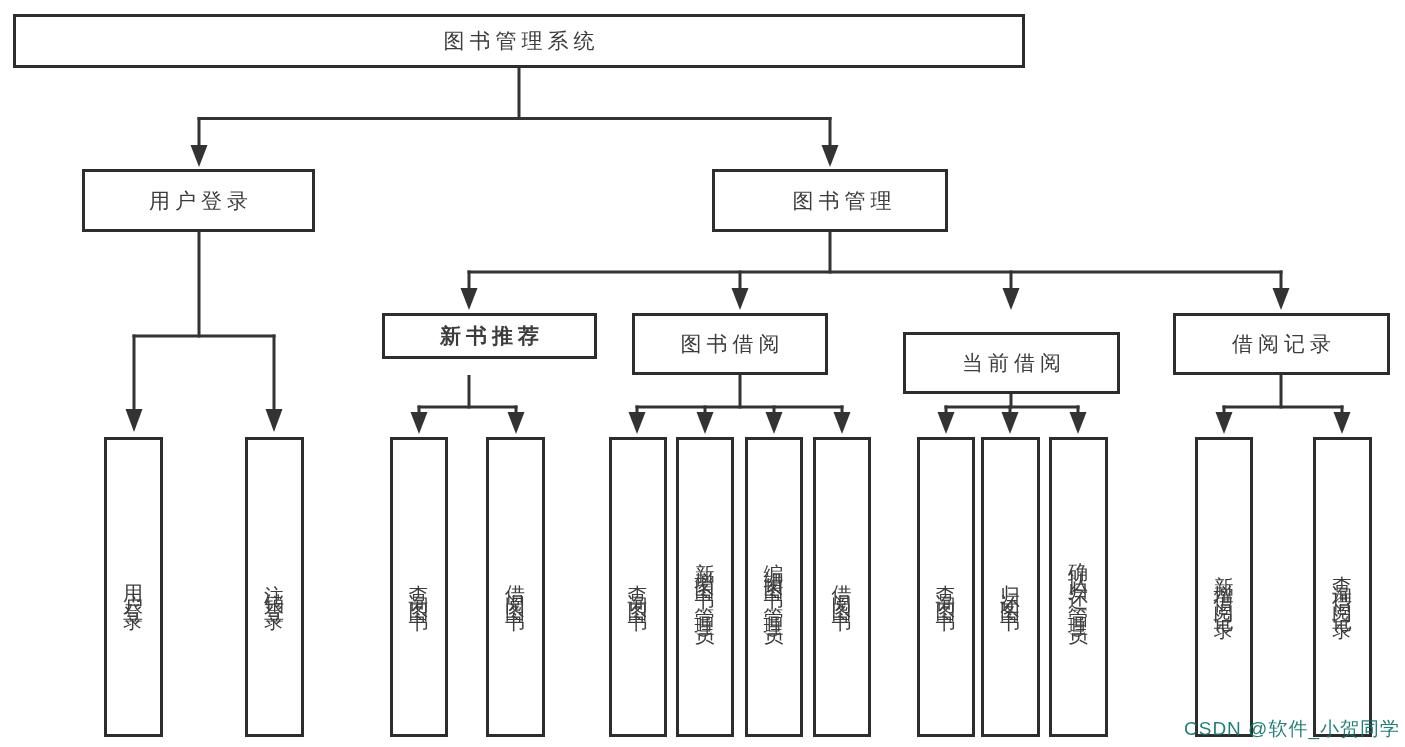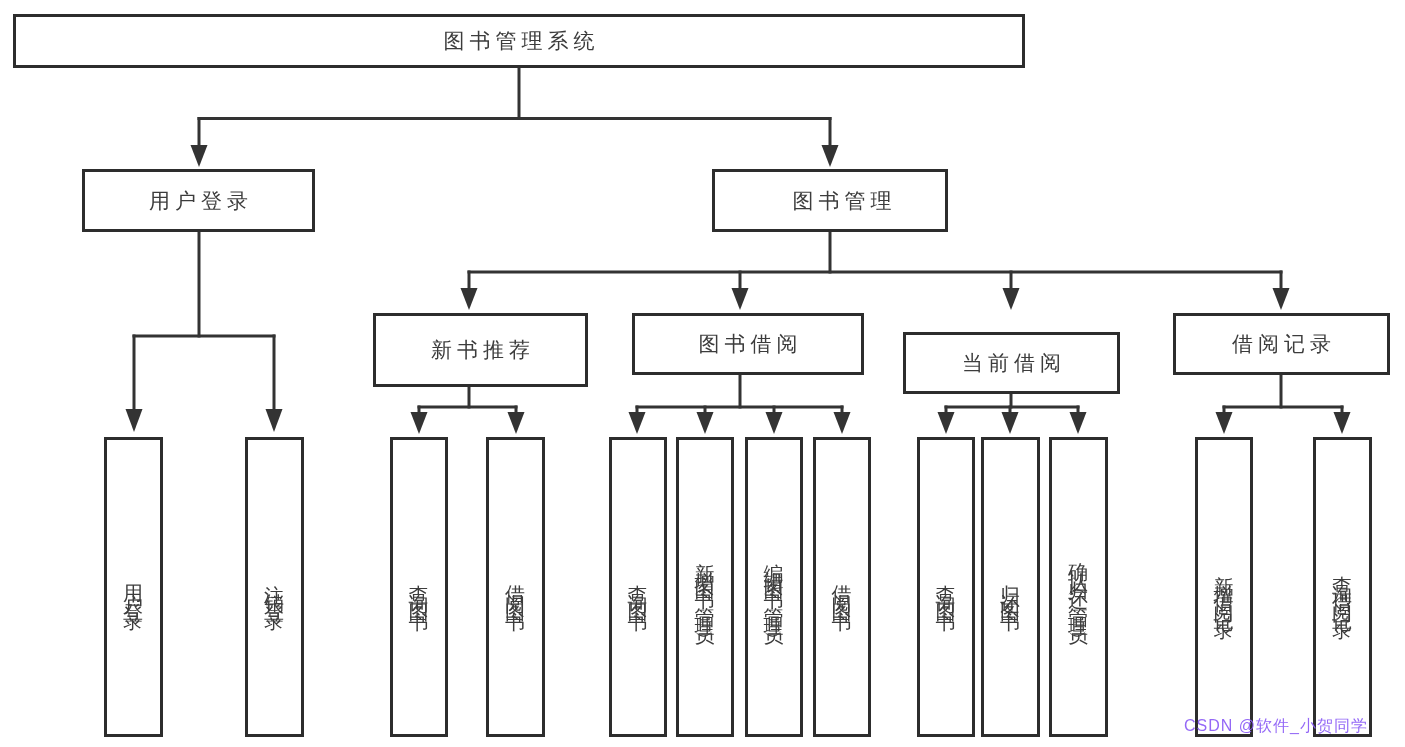--- a/index.html
+++ b/index.html
@@ -45,23 +45,23 @@
     writing-mode: vertical-rl;
     text-orientation: mixed;
     font-size: 20px;
     letter-spacing: 9px;
     line-height: 1;
   }
   .watermark {
     position: absolute;
     left: 1184px;
     top: 716px;
-    font-size: 16px;
+    font-size: 19px;
     letter-spacing: 1px;
-    color: #8b5cf6;
+    color: #0f766e;
     opacity: 0.92;
     z-index: 10;
     white-space: nowrap;
   }
 </style>
 </head>
 <body>
 
 <div id="stage">
 
@@ -145,24 +145,24 @@
     <span class="lbl">图书管理系统</span>
   </div>
 
   <div class="node hbox" style="left:82px; top:169px; width:233px; height:63px;">
     <span class="lbl">用户登录</span>
   </div>
   <div class="node hbox" style="left:712px; top:169px; width:236px; height:63px;padding-left:24px;">
     <span class="lbl">图书管理</span>
   </div>
 
-  <div class="node hbox" style="left:373px; top:313px; width:215px; height:74px;">
+  <div class="node hbox" style="left:382px; top:313px; width:215px; height:46px;font-weight:bold;">
     <span class="lbl">新书推荐</span>
   </div>
-  <div class="node hbox" style="left:632px; top:313px; width:232px; height:62px;">
+  <div class="node hbox" style="left:632px; top:313px; width:196px; height:62px;">
     <span class="lbl">图书借阅</span>
   </div>
   <div class="node hbox" style="left:903px; top:313px; width:217px; height:62px;margin-top:19px;">
     <span class="lbl">当前借阅</span>
   </div>
   <div class="node hbox" style="left:1173px; top:313px; width:217px; height:62px;justify-content:center;">
     <span class="lbl">借阅记录</span>
   </div>
 
   <div class="node vbox" style="left:104px; top:437px; width:59px; height:300px;">

